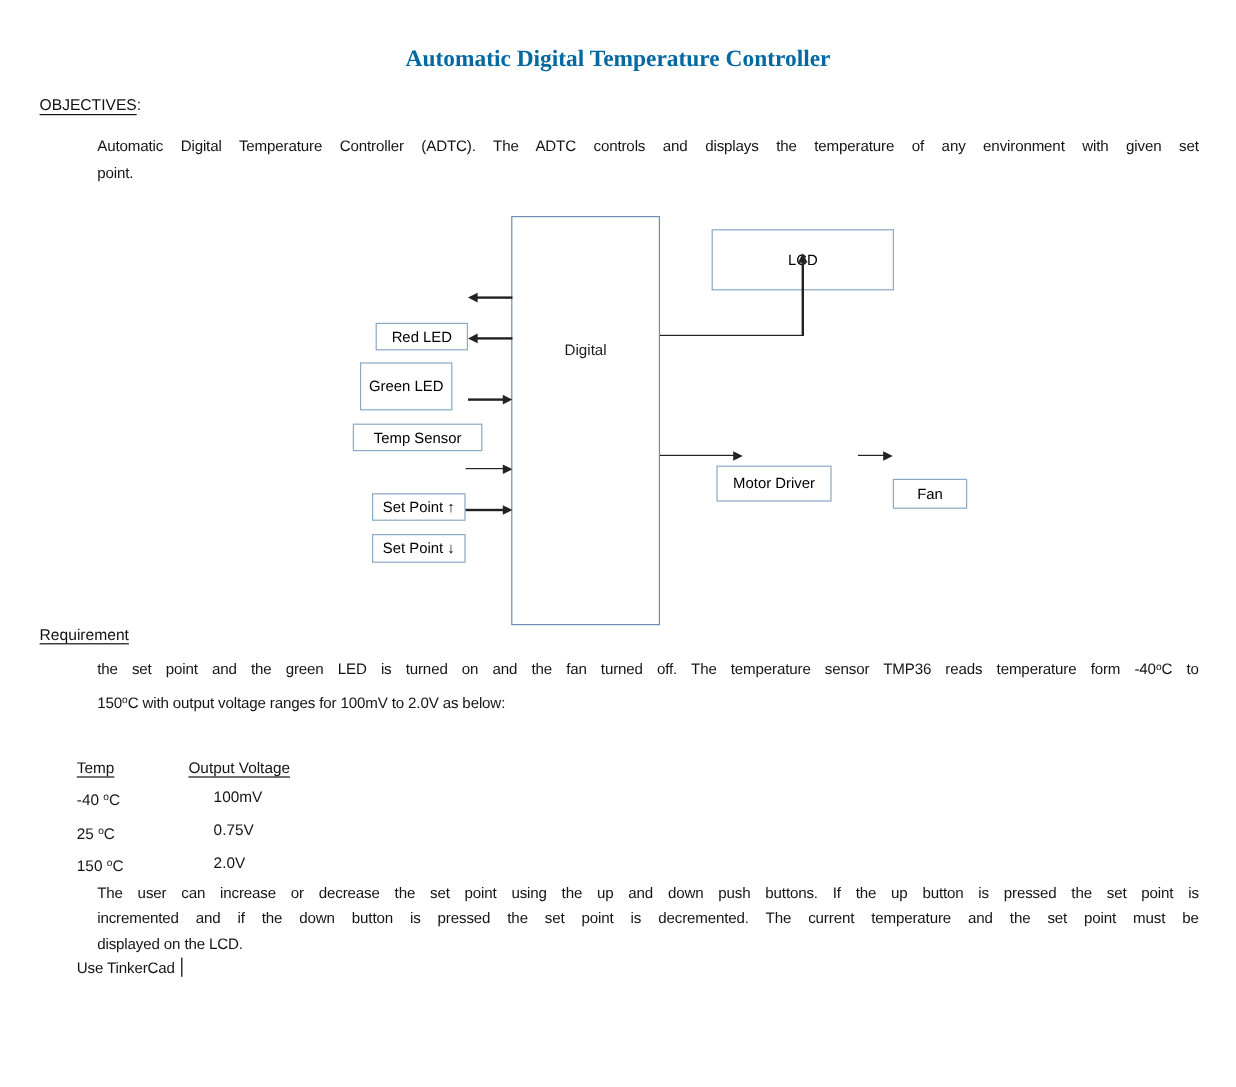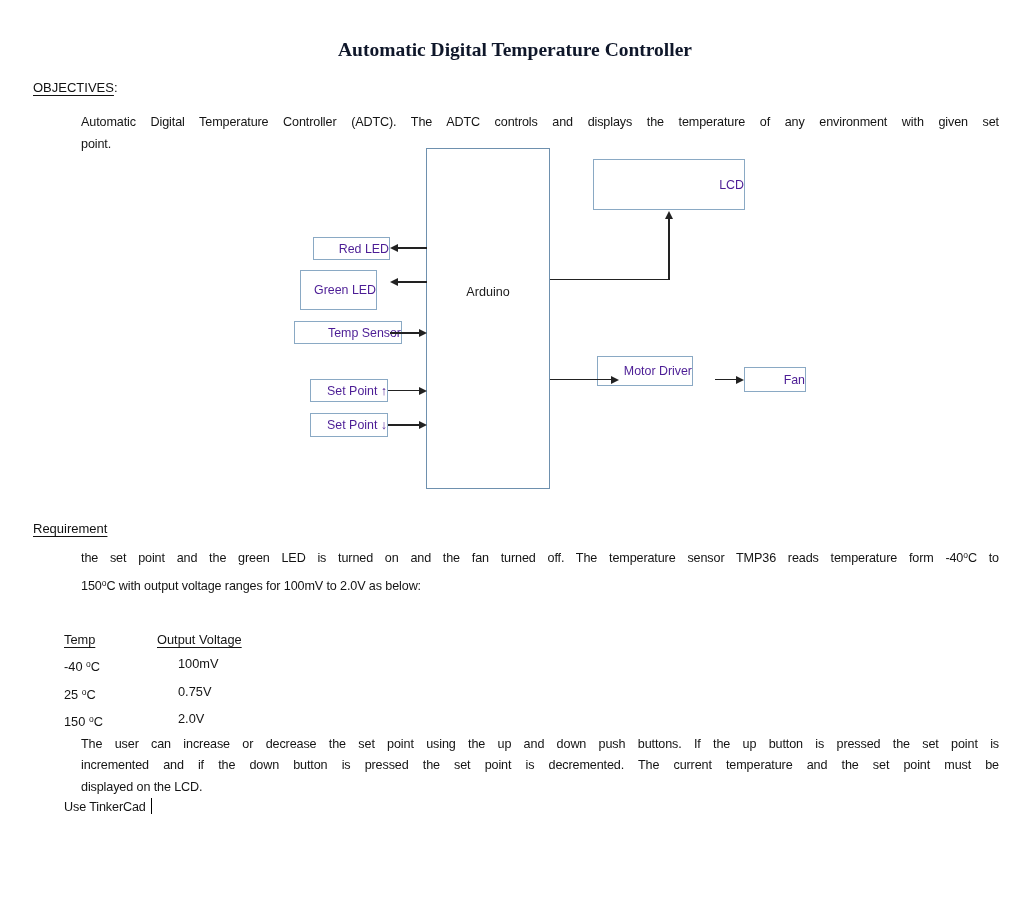--- a/index.html
+++ b/index.html
@@ -14,21 +14,21 @@
     width:1030px;height:906px;
     background:#ffffff;
     font-family:"Liberation Sans","DejaVu Sans",sans-serif;
     color:#1c1c1c;
     overflow:hidden;
   }
   .doc-title{
     position:absolute;left:0;top:39px;width:1030px;
     text-align:center;
     font-family:"Liberation Serif","DejaVu Serif",serif;
-    font-weight:bold;font-size:19.5px;color:#0f172a;
+    font-weight:bold;font-size:19.5px;color:#0369a1;
   }
   .section-heading{
     position:absolute;left:33px;
     font-size:13px;color:#111;
   }
   .section-heading .u{text-decoration:underline;text-underline-offset:3px;}
   .para{
     position:absolute;left:64px;width:935px;
     font-size:12.6px;letter-spacing:-0.12px;color:#141414;
   }
@@ -54,22 +54,22 @@
   .trow{display:flex;line-height:24.4px;}
   .tc1{width:93px;}
   .tc2{width:160px;}
   .trow.body .tc2{padding-left:21px;}
   .thead .tc1 span,.thead .tc2 span{text-decoration:underline;text-underline-offset:3px;}
   .trow sup{font-size:8.5px;vertical-align:4px;}
   
   .dbox{
     position:absolute;background:#fff;
     border:1.4px solid var(--box-border);
-    display:flex;align-items:center;justify-content:flex-end;
-    font-size:12.4px;color:#4c1d95;
+    display:flex;align-items:center;justify-content:center;
+    font-size:12.4px;color:#000000;margin-top:32px;
   }
   #box-arduino{border:1.9px solid var(--arduino-border);}
   #arduino-label{
     position:absolute;left:426px;top:285px;width:124px;
     text-align:center;font-size:12.6px;color:#1a1a1a;
   }
   .hline{position:absolute;height:1.6px;background:var(--arrow);}
   .vline{position:absolute;width:1.6px;background:var(--arrow);}
   .ah{position:absolute;width:0;height:0;}
   .ah-left{border-top:4px solid transparent;border-bottom:4px solid transparent;border-right:8px solid var(--arrow);}
@@ -87,21 +87,21 @@
     <span class="u">OBJECTIVES</span><span>:</span>
   </div>
 
   <div id="objectives-para" class="para">
       <div class="pline stretch"><span>Automatic Digital Temperature Controller (ADTC). The ADTC controls and displays the temperature of any environment with given set</span></div>
       <div class="pline"><span>point.</span></div>
     </div>
 
   <div>
     <div id="box-arduino" class="dbox" style="left:426px;top:148px;width:124px;height:341px;"></div>
-    <div id="arduino-label">Arduino</div>
+    <div id="arduino-label">Digital</div>
 
     <div class="dbox" style="left:593px;top:159px;width:152px;height:51px;">
       <span>LCD</span>
     </div>
 
     <div class="dbox" style="left:313px;top:237px;width:77px;height:23px;">
       <span>Red LED</span>
     </div>
 
     <div class="dbox" style="left:300px;top:270px;width:77px;height:40px;">

